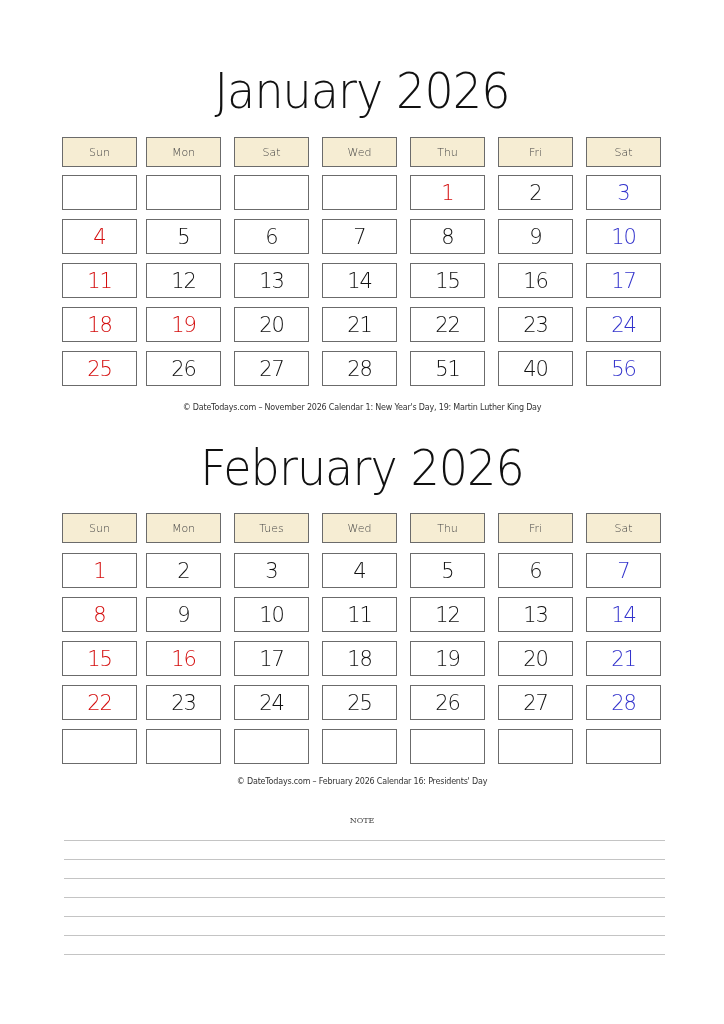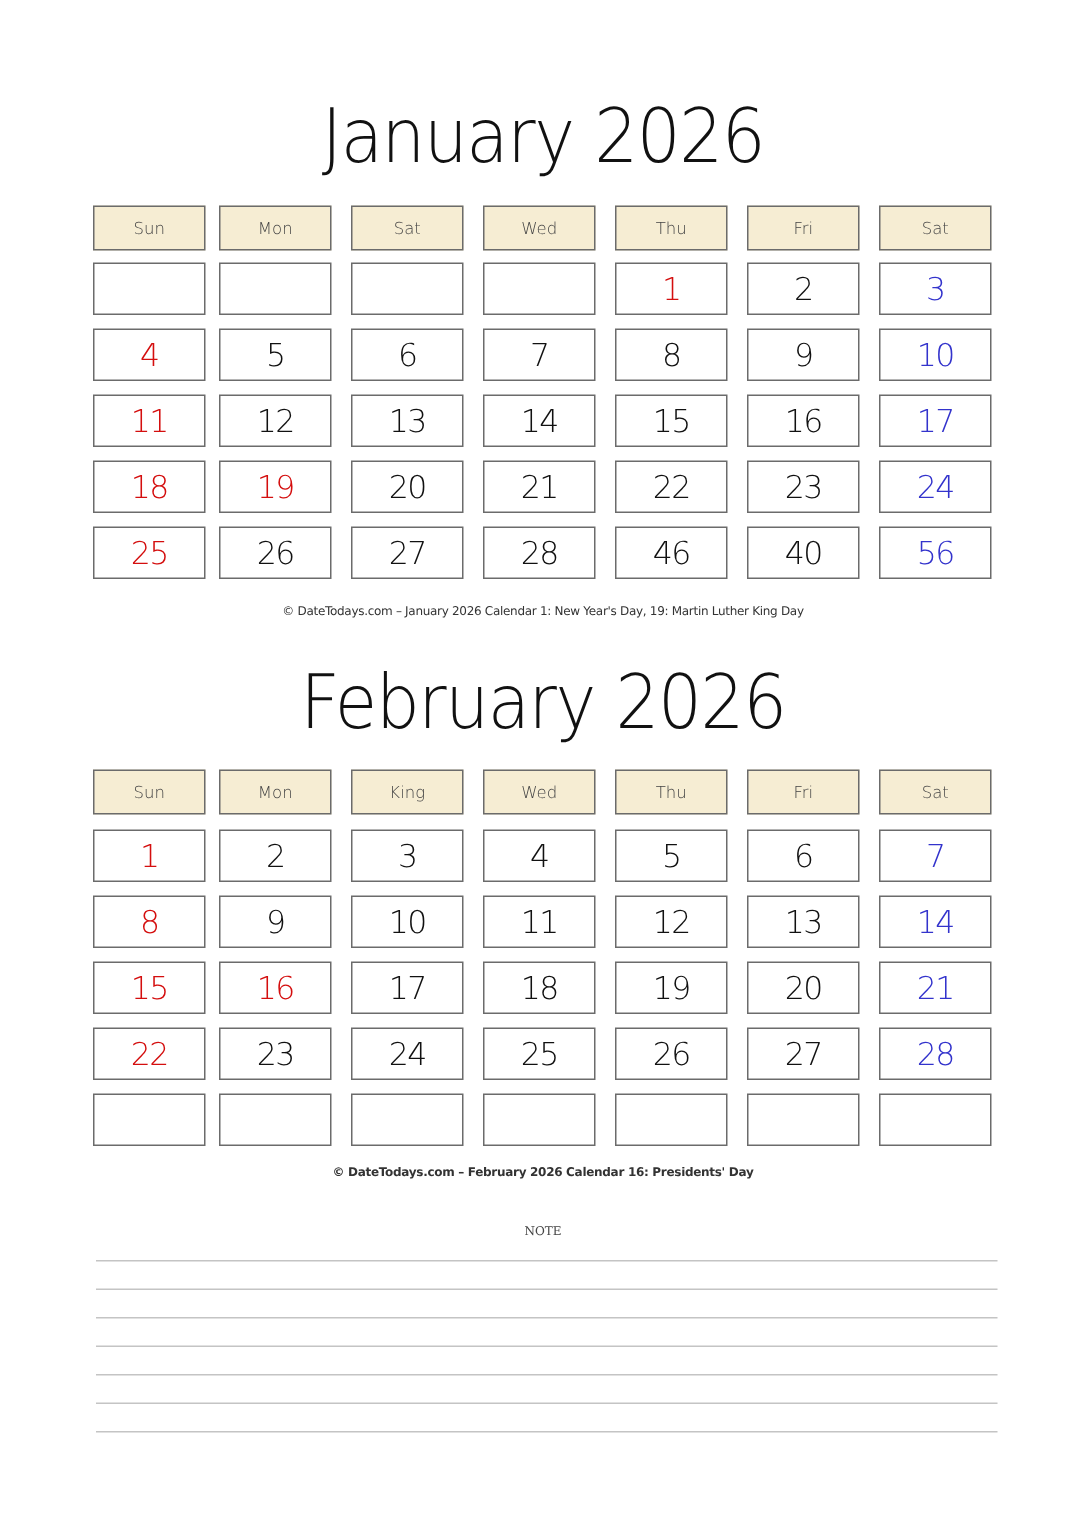--- a/index.html
+++ b/index.html
@@ -67,33 +67,33 @@
         <div class="cell day hol" style="left: 84px; top: 170px;">19</div>
         <div class="cell day" style="left: 172px; top: 170px;">20</div>
         <div class="cell day" style="left: 260px; top: 170px;">21</div>
         <div class="cell day" style="left: 348px; top: 170px;">22</div>
         <div class="cell day" style="left: 436px; top: 170px;">23</div>
         <div class="cell day sat" style="left: 524px; top: 170px;">24</div>
         <div class="cell day sun" style="left: 0px; top: 214px;">25</div>
         <div class="cell day" style="left: 84px; top: 214px;">26</div>
         <div class="cell day" style="left: 172px; top: 214px;">27</div>
         <div class="cell day" style="left: 260px; top: 214px;">28</div>
-        <div class="cell day" style="left: 348px; top: 214px;">46</div>
+        <div class="cell day" style="left: 348px; top: 214px;">51</div>
         <div class="cell day" style="left: 436px; top: 214px;">40</div>
         <div class="cell day sat" style="left: 524px; top: 214px;">56</div>
       </div>
-    <div class="caption" style="top:403px;">© DateTodays.com – January 2026 Calendar 1: New Year's Day, 19: Martin Luther King Day</div>
+    <div class="caption" style="top:403px;">© DateTodays.com – November 2026 Calendar 1: New Year's Day, 19: Martin Luther King Day</div>
   </section>
 
   <section>
     <div class="month-title" style="top:443px;">February 2026</div>
     <div class="grid" id="grid-1" style="top:513px;">
         <div class="cell hdr" style="left: 0px; top: 0px;">Sun</div>
         <div class="cell hdr" style="left: 84px; top: 0px;">Mon</div>
-        <div class="cell hdr" style="left: 172px; top: 0px;">King</div>
+        <div class="cell hdr" style="left: 172px; top: 0px;">Tues</div>
         <div class="cell hdr" style="left: 260px; top: 0px;">Wed</div>
         <div class="cell hdr" style="left: 348px; top: 0px;">Thu</div>
         <div class="cell hdr" style="left: 436px; top: 0px;">Fri</div>
         <div class="cell hdr" style="left: 524px; top: 0px;">Sat</div>
         <div class="cell day sun" style="left: 0px; top: 40px;">1</div>
         <div class="cell day" style="left: 84px; top: 40px;">2</div>
         <div class="cell day" style="left: 172px; top: 40px;">3</div>
         <div class="cell day" style="left: 260px; top: 40px;">4</div>
         <div class="cell day" style="left: 348px; top: 40px;">5</div>
         <div class="cell day" style="left: 436px; top: 40px;">6</div>
@@ -120,21 +120,21 @@
         <div class="cell day" style="left: 436px; top: 172px;">27</div>
         <div class="cell day sat" style="left: 524px; top: 172px;">28</div>
         <div class="cell day sun" style="left: 0px; top: 216px;"></div>
         <div class="cell day" style="left: 84px; top: 216px;"></div>
         <div class="cell day" style="left: 172px; top: 216px;"></div>
         <div class="cell day" style="left: 260px; top: 216px;"></div>
         <div class="cell day" style="left: 348px; top: 216px;"></div>
         <div class="cell day" style="left: 436px; top: 216px;"></div>
         <div class="cell day sat" style="left: 524px; top: 216px;"></div>
       </div>
-    <div class="caption" style="top:777px;font-weight:bold;">© DateTodays.com – February 2026 Calendar 16: Presidents' Day</div>
+    <div class="caption" style="top:777px;">© DateTodays.com – February 2026 Calendar 16: Presidents' Day</div>
   </section>
 
   <section>
     <div class="note-label">NOTE</div>
     <div id="note-lines">
         <div class="note-line" style="top: 840px;"></div>
         <div class="note-line" style="top: 859px;"></div>
         <div class="note-line" style="top: 878px;"></div>
         <div class="note-line" style="top: 897px;"></div>
         <div class="note-line" style="top: 916px;"></div>

